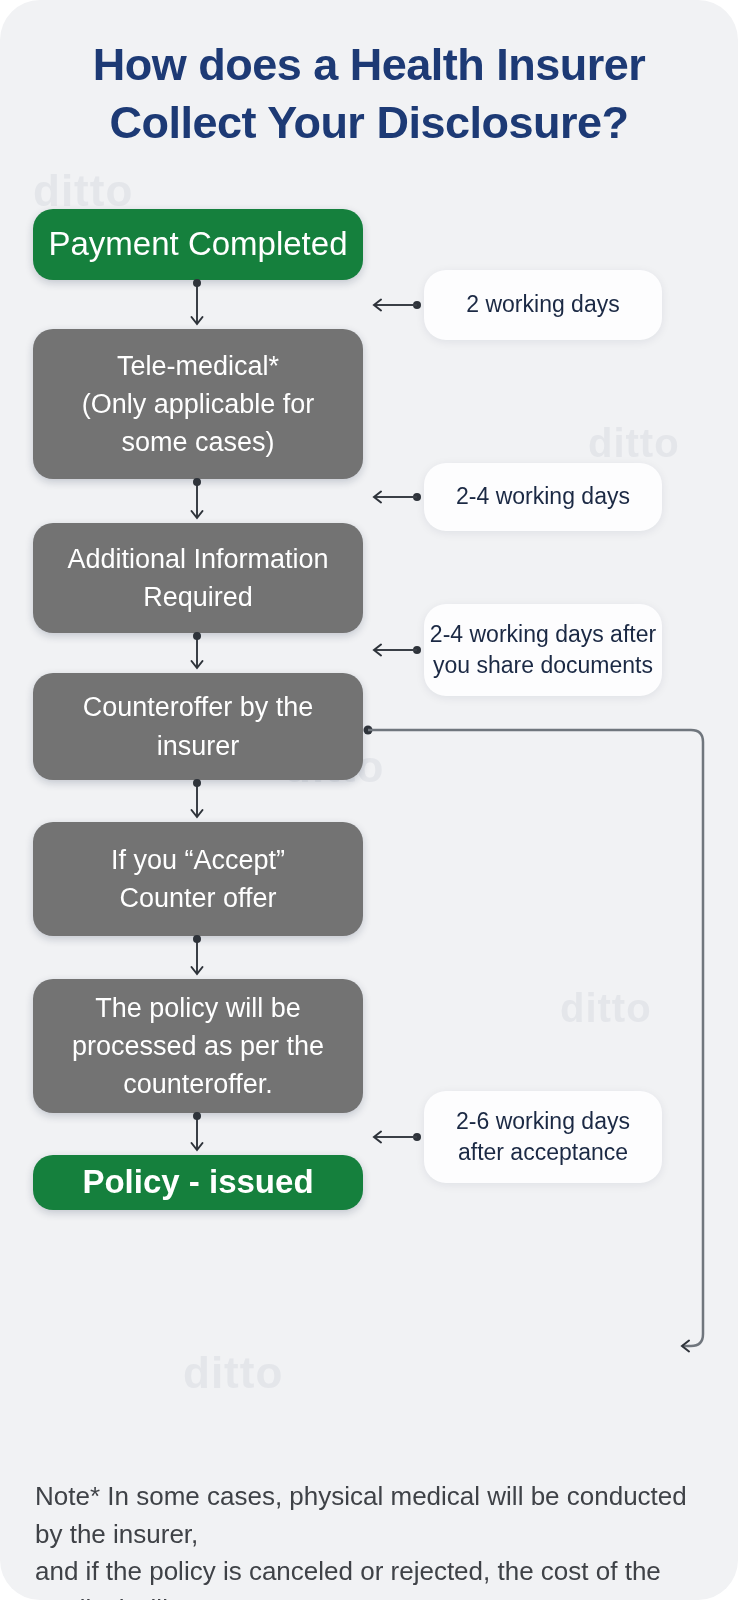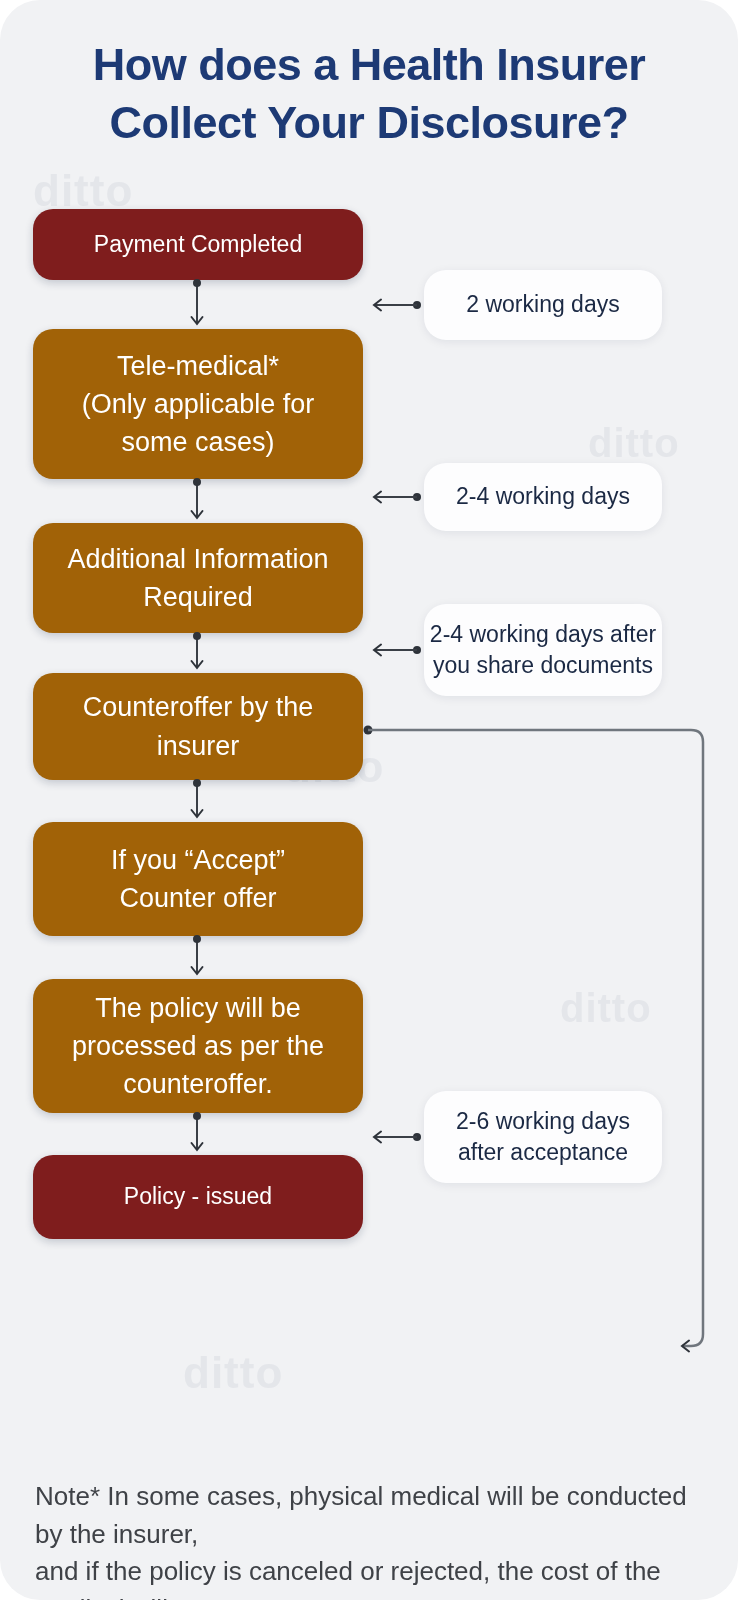--- a/index.html
+++ b/index.html
@@ -37,29 +37,29 @@
   .connectors { position: absolute; top: 0; left: 0; z-index: 3; pointer-events: none; }
   .step {
     position: absolute; left: 33px; width: 330px;
     border-radius: 20px;
     display: flex; align-items: center; justify-content: center;
     text-align: center; color: #ffffff;
     white-space: pre-line;
     z-index: 2;
     box-shadow: 0 3px 9px rgba(15, 30, 60, 0.20);
   }
-  .step.navy { background: #7f1d1d; font-size: 23px; line-height: 1.3; }
-  .step.blue { background: #a16207; font-size: 27px; line-height: 1.42; text-align: center; }
+  .step.navy { background: #15803d; font-size: 33px; line-height: 1.3; }
+  .step.blue { background: #737373; font-size: 27px; line-height: 1.42; text-align: center; }
   .s0 { top: 209px; height: 71px; }
   .s1 { top: 329px; height: 150px; }
   .s2 { top: 523px; height: 110px; }
   .s3 { top: 673px; height: 107px; }
   .s4 { top: 822px; height: 114px; }
   .s5 { top: 979px; height: 134px; }
-  .s6 { top: 1155px; height: 84px; }
+  .s6 { top: 1155px; height: 55px; font-weight: bold; }
   .annotation {
     position: absolute; left: 424px; width: 238px;
     background: #fdfdfe; border-radius: 22px;
     display: flex; align-items: center; justify-content: center;
     text-align: center; color: #1b2944;
     font-size: 23px; font-weight: 500; line-height: 1.35;
     white-space: pre-line;
     z-index: 2;
     box-shadow: 0 2px 10px rgba(15, 30, 60, 0.08);
   }

